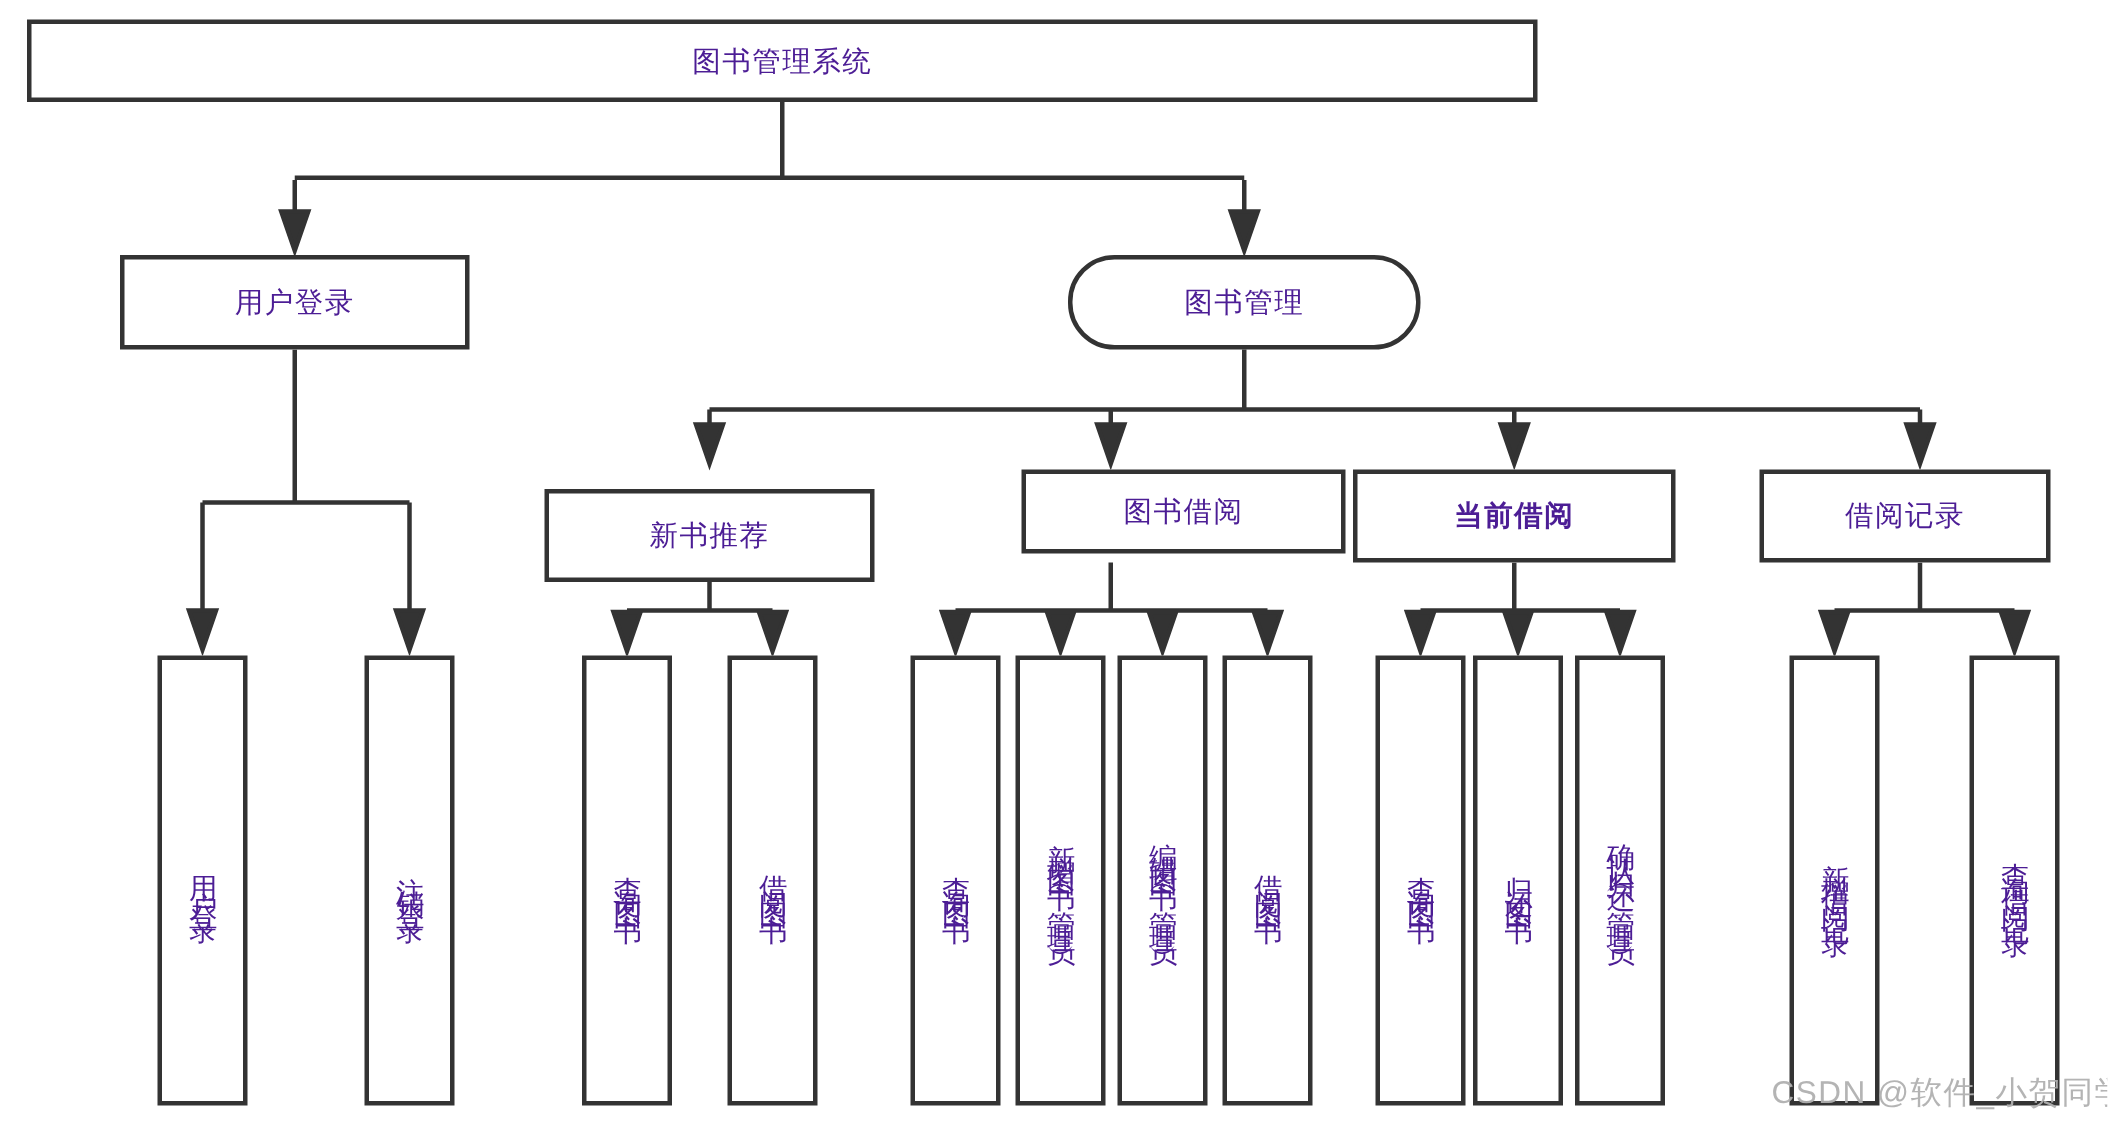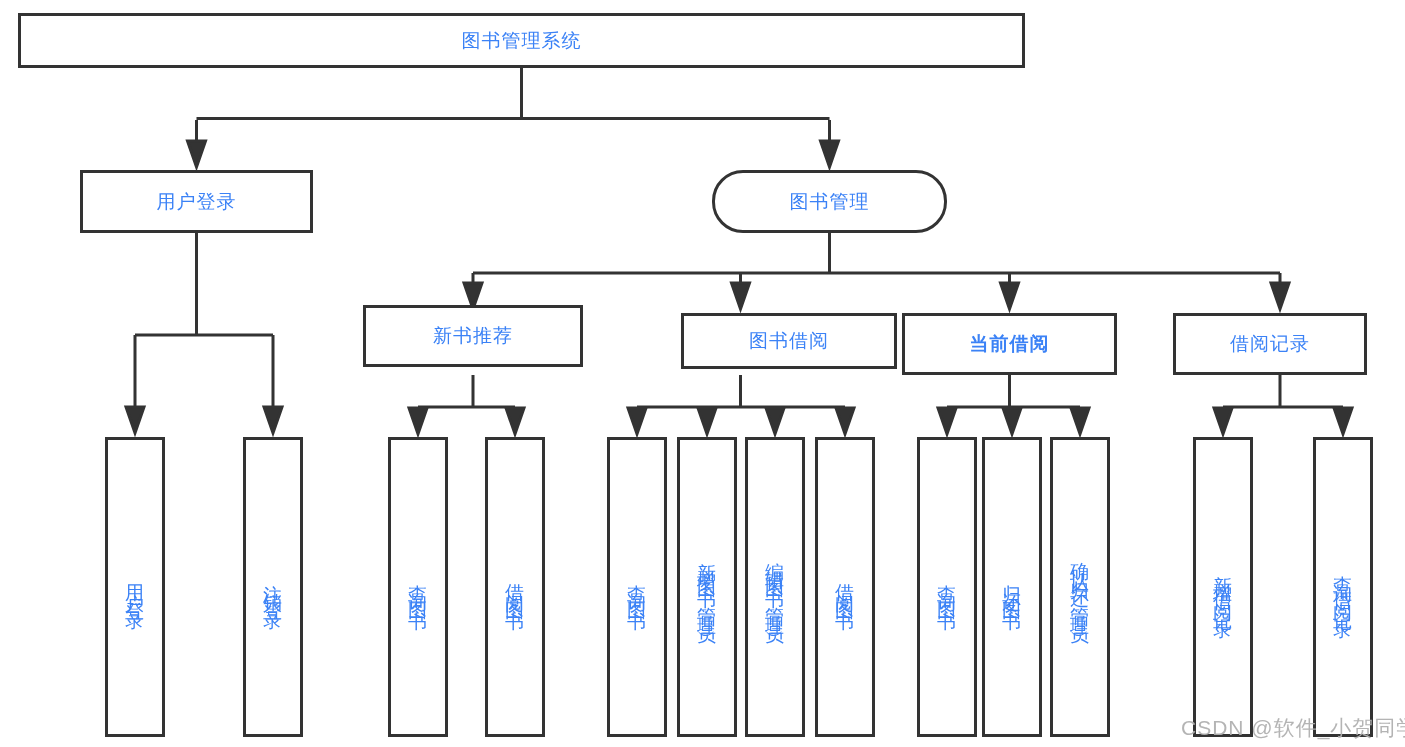--- a/index.html
+++ b/index.html
@@ -17,21 +17,21 @@
     width: 1405px; height: 747px;
   }
   .node {
     position: absolute;
     background: #ffffff;
     border: 3px solid #333333;
     box-sizing: border-box;
     display: flex;
     align-items: center;
     justify-content: center;
-    color: #3b82f6;
+    color: #4c1d95;
   }
   .node .lbl {
     font-size: 19px;
     letter-spacing: 1px;
     white-space: nowrap;
   }
   .leaf { top: 437px; width: 60px; height: 300px; }
   .leaf .vlbl {
     writing-mode: vertical-rl;
     text-orientation: mixed;
@@ -110,21 +110,21 @@
     <span class="lbl">图书管理系统</span>
   </div>
 
   <div class="node" style="left:80px; top:170px; width:233px; height:63px;">
     <span class="lbl">用户登录</span>
   </div>
   <div class="node" style="left:712px; top:170px; width:235px; height:63px;border-radius:31px;">
     <span class="lbl">图书管理</span>
   </div>
 
-  <div class="node" style="left:363px; top:305px; width:220px; height:62px;">
+  <div class="node" style="left:363px; top:326px; width:220px; height:62px;">
     <span class="lbl">新书推荐</span>
   </div>
   <div class="node" style="left:633px; top:313px; width:216px; height:56px;margin-left:48px;">
     <span class="lbl">图书借阅</span>
   </div>
   <div class="node" style="left:902px; top:313px; width:215px; height:62px;font-weight:bold;">
     <span class="lbl">当前借阅</span>
   </div>
   <div class="node" style="left:1173px; top:313px; width:194px; height:62px;">
     <span class="lbl">借阅记录</span>

